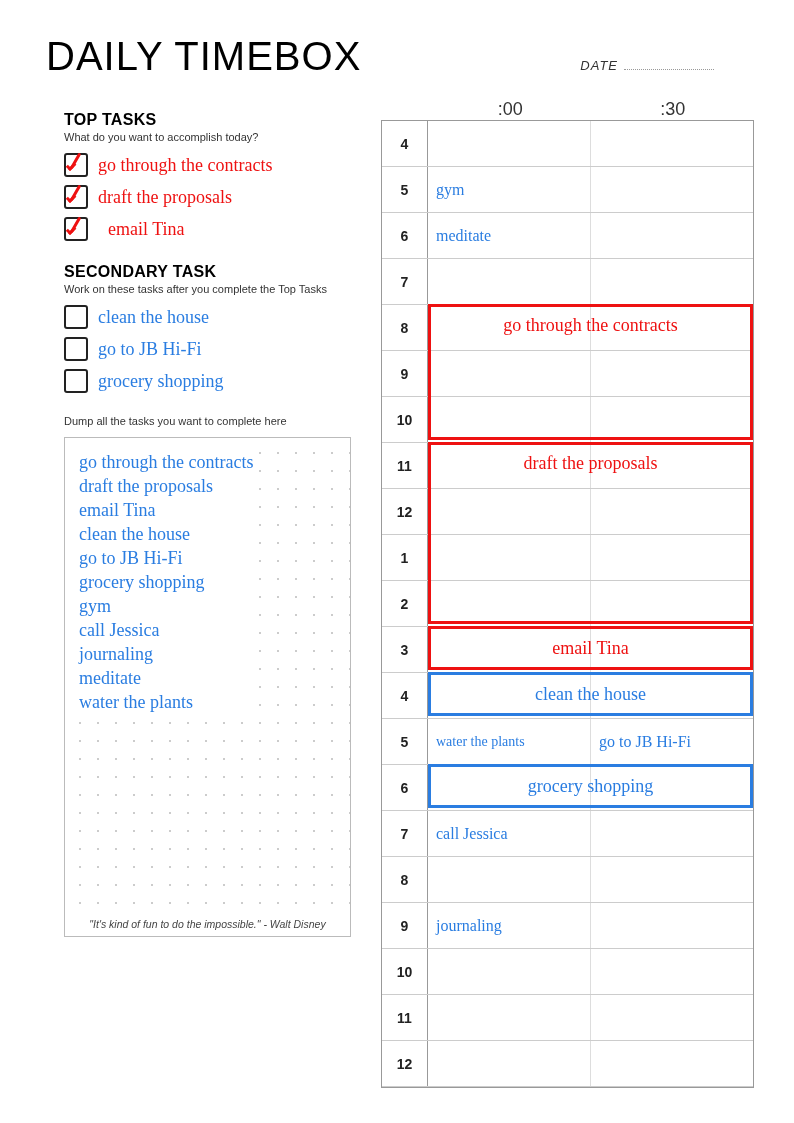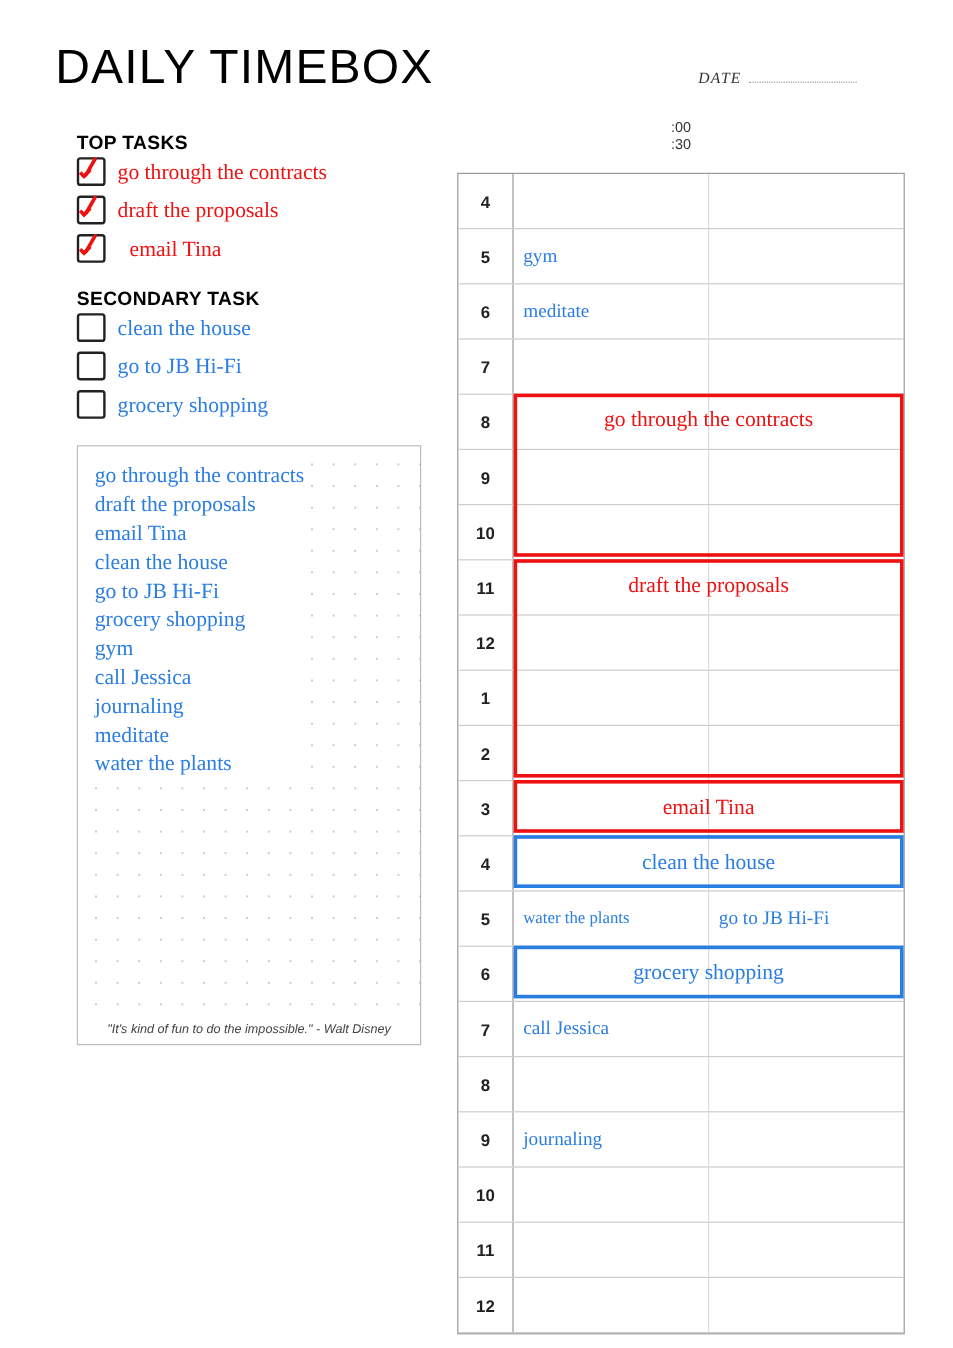--- a/index.html
+++ b/index.html
@@ -27,21 +27,20 @@
     margin: 0;
   }
   .date-wrap {
     font-size: 13px;
     font-style: italic;
     color: #333;
     letter-spacing: 1px;
     display: flex;
     align-items: baseline;
     margin-right: 40px;
-    font-family: Liberation Serif, serif;
   }
   .date-line {
     display: inline-block;
     width: 90px;
     border-bottom: 1px dotted #999;
     margin-left: 6px;
     height: 12px;
   }
   .columns {
     display: flex;
@@ -136,24 +135,23 @@
     right: 0;
     text-align: center;
     font-size: 10.5px;
     font-style: italic;
     color: #444;
     background: #fff;
   }
   
   .sched-head {
     display: flex;
-    font-size: 12px;
+    font-size: 18px;
     color: #333;
-    margin-bottom: 17px;
-    flex-direction: column;
+    margin-bottom: 0;
   }
   .sched-head .hspacer { width: 48px; }
   .sched-head .c00, .sched-head .c30 { flex: 1; text-align: center; }
   .grid {
     border: 1px solid #999;
     position: relative;
   }
   .hour-row {
     height: 46px;
     border-bottom: 1px solid #ccc;
@@ -219,49 +217,52 @@
       <span>DATE</span>
       <span class="date-line"></span>
     </div>
   </div>
 
   <div class="columns">
 
     <div class="left">
 
       <div class="section-h">TOP TASKS</div>
+      <div class="section-sub">What do you want to accomplish today?</div>
 
       <div class="task-row">
         <div class="checkbox checked"></div>
         <div class="hand red">go through the contracts</div>
       </div>
       <div class="task-row">
         <div class="checkbox checked"></div>
         <div class="hand red">draft the proposals</div>
       </div>
       <div class="task-row" style="margin-bottom:22px;">
         <div class="checkbox checked"></div>
         <div class="hand red" style="margin-left:10px;">email Tina</div>
       </div>
 
       <div class="section-h">SECONDARY TASK</div>
+      <div class="section-sub">Work on these tasks after you complete the Top Tasks</div>
 
       <div class="task-row">
         <div class="checkbox"></div>
         <div class="hand blue">clean the house</div>
       </div>
       <div class="task-row">
         <div class="checkbox"></div>
         <div class="hand blue">go to JB Hi-Fi</div>
       </div>
       <div class="task-row" style="margin-bottom:22px;">
         <div class="checkbox"></div>
         <div class="hand blue">grocery shopping</div>
       </div>
 
+      <div class="section-sub">Dump all the tasks you want to complete here</div>
 
       <div class="braindump-box">
         <div class="braindump-list">
           <div class="hand blue">go through the contracts</div>
           <div class="hand blue">draft the proposals</div>
           <div class="hand blue">email Tina</div>
           <div class="hand blue">clean the house</div>
           <div class="hand blue">go to JB Hi-Fi</div>
           <div class="hand blue">grocery shopping</div>
           <div class="hand blue">gym</div>

